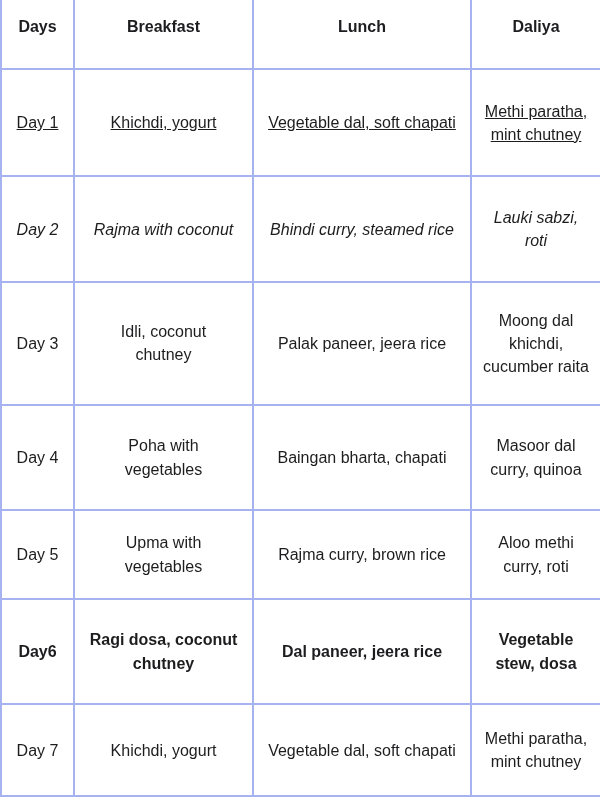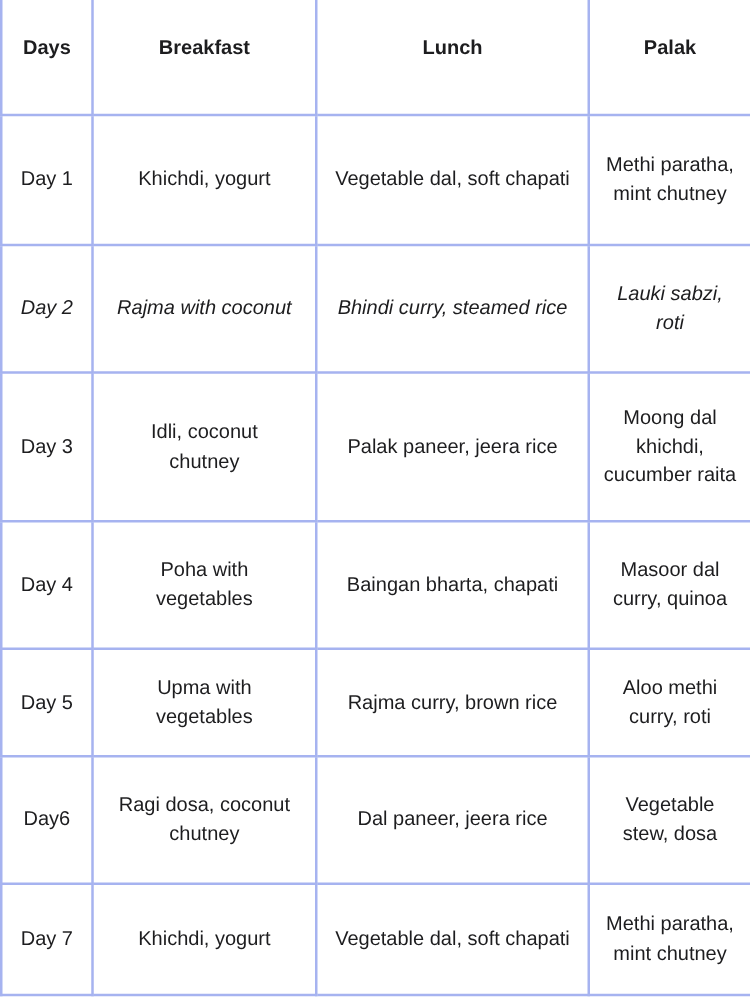--- a/index.html
+++ b/index.html
@@ -35,45 +35,45 @@
     line-height: 1.45;
     white-space: pre-line;
     padding: 2px 3px;
     overflow: hidden;
   }
   thead th {
     font-weight: bold;
     border-top: none;
     padding-bottom: 16px; 
   }
-  thead tr          { height: 92px; margin-top: 14px; }
-  tbody tr:nth-child(1) { height: 103px; }
+  thead tr          { height: 69px; margin-top: 14px; }
+  tbody tr:nth-child(1) { height: 103px; text-decoration: underline; }
   tbody tr:nth-child(2) { height: 101px; font-style: italic; }
   tbody tr:nth-child(3) { height: 118px; }
   tbody tr:nth-child(4) { height: 101px; }
   tbody tr:nth-child(5) { height: 85px; }
-  tbody tr:nth-child(6) { height: 101px; }
+  tbody tr:nth-child(6) { height: 101px; font-weight: bold; }
   tbody tr:nth-child(7) { height: 88px; }
 </style>
 </head>
 <body>
 
 <table class="meal-table">
   <colgroup>
     <col class="c-days">
     <col class="c-breakfast">
     <col class="c-lunch">
     <col class="c-dinner">
   </colgroup>
   <thead>
     <tr>
       <th>Days</th>
       <th>Breakfast</th>
       <th>Lunch</th>
-      <th>Palak</th>
+      <th>Daliya</th>
     </tr>
   </thead>
   <tbody>
     <tr>
       <td>Day 1</td>
       <td>Khichdi, yogurt</td>
       <td>Vegetable dal, soft chapati</td>
       <td>Methi paratha,
 mint chutney</td>
     </tr>

